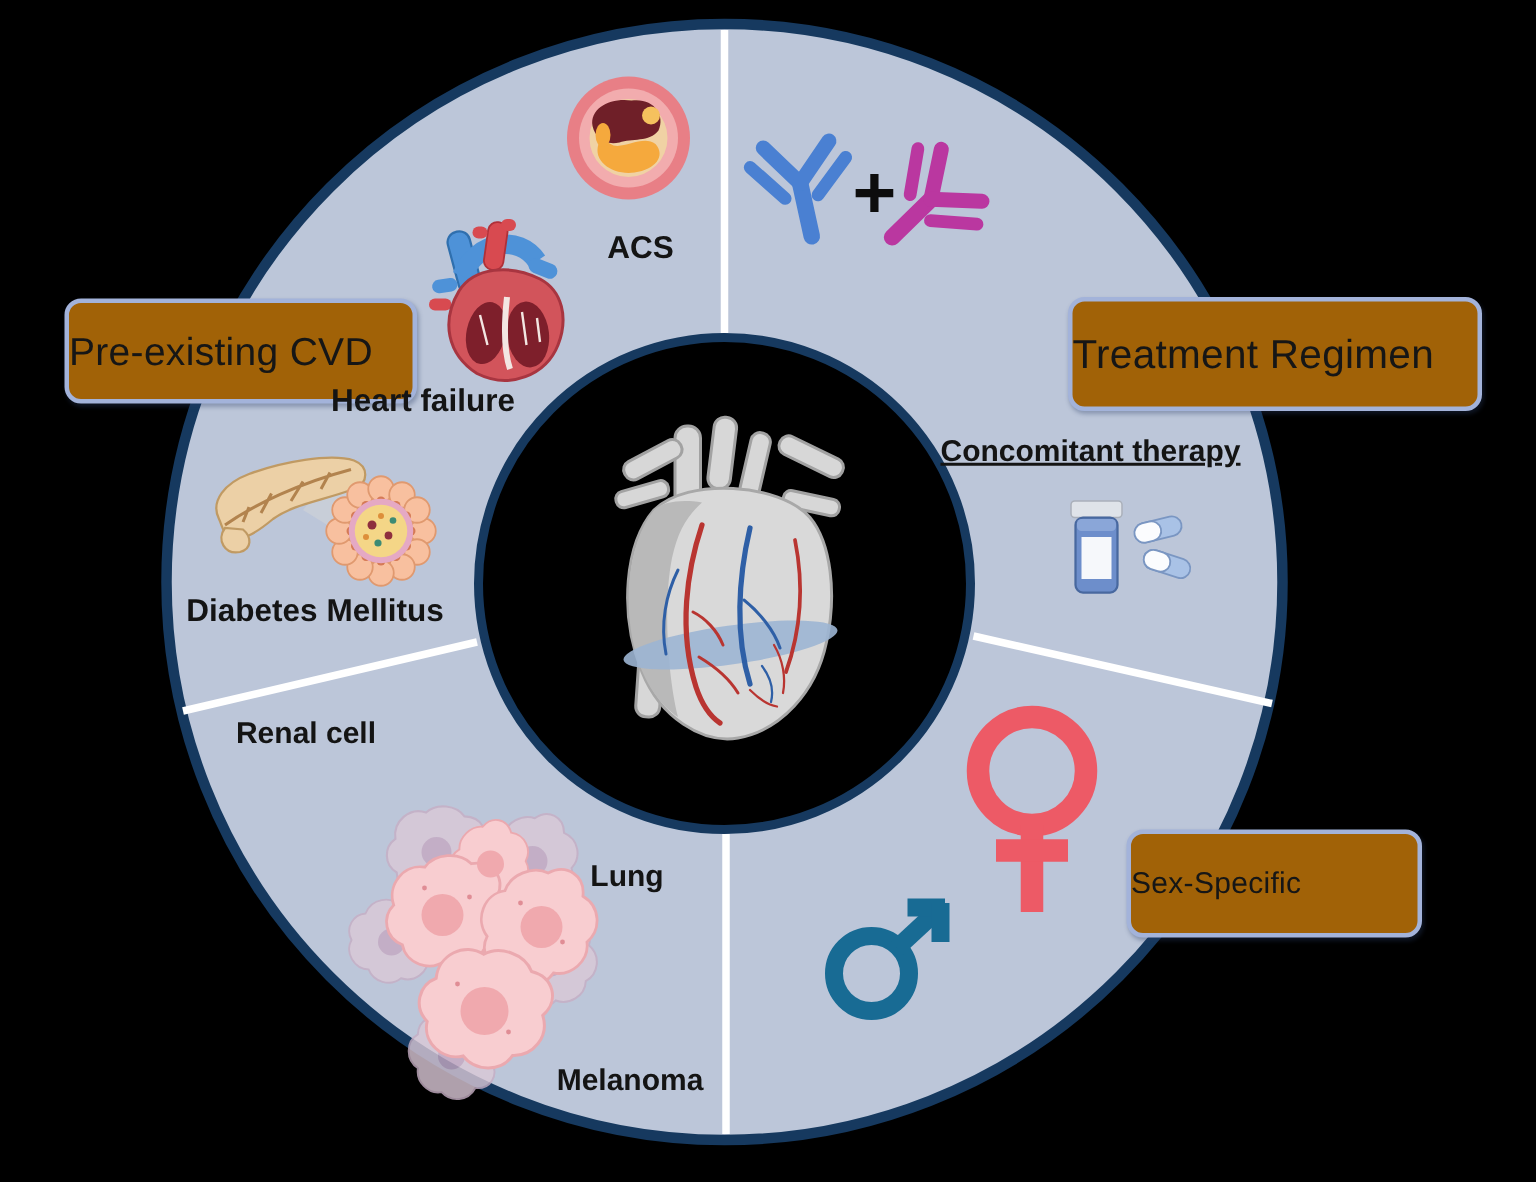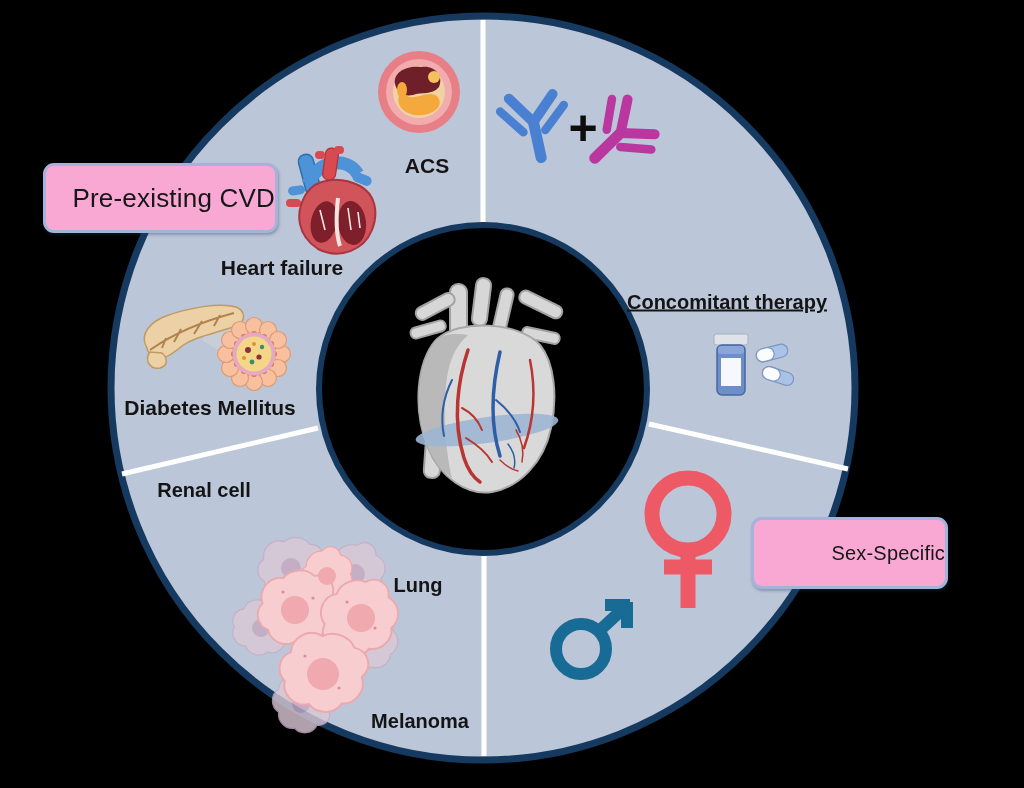--- a/index.html
+++ b/index.html
@@ -2,24 +2,24 @@
 <html><head>
 <meta charset="utf-8">
 <style>
   html,body{margin:0;padding:0;background:#000;}
   .stage{
     position:relative;width:1024px;height:788px;overflow:hidden;background:#000;
     font-family:"Liberation Sans",sans-serif;color:#151515;
   }
   .stage svg{position:absolute;left:0;top:0;}
   .label-box{
-    position:absolute;display:flex;align-items:center;justify-content:flex-end;
-    background:#f9a8d4;border:3px solid #a3b3da;border-radius:11px;
+    position:absolute;display:flex;align-items:center;justify-content:flex-start;
+    background:#a16207;border:3px solid #a3b3da;border-radius:11px;
     box-shadow:1px 2px 3px rgba(40,60,100,.35);
-    font-size:27px;color:#161616;letter-spacing:.2px;white-space:nowrap;
+    font-size:27px;color:#161616;letter-spacing:.2px;white-space:nowrap;margin-top:36px;
   }
   .small-label{
     position:absolute;transform:translate(-50%,-50%);
     font-weight:bold;font-size:20px;color:#141414;white-space:nowrap;text-align:left;
   }
   .plus-sign{
     position:absolute;transform:translate(-50%,-50%);
     font-weight:bold;font-size:50px;color:#0d0d0d;line-height:1;
   }
 </style>
@@ -220,20 +220,23 @@
       <circle r="25" stroke-width="12"></circle>
       <line x1="17" y1="-17" x2="44" y2="-42" stroke-width="12"></line>
       <line x1="24" y1="-44" x2="49" y2="-44" stroke-width="12"></line>
       <line x1="46" y1="-47" x2="46" y2="-21" stroke-width="12"></line>
     </g>
   </svg>
 
   <div class="label-box" style="left:43px;top:163px;width:229px;height:64px;font-size:26px;">
     <span>Pre-existing CVD</span>
   </div>
+  <div class="label-box" style="left:712px;top:162px;width:270px;height:70px;font-size:27px;">
+    <span>Treatment Regimen</span>
+  </div>
   <div class="label-box" style="left:751px;top:517px;width:191px;height:66px;font-size:20px;">
     <span>Sex-Specific</span>
   </div>
 
   <div class="small-label" style="left:427px;top:166px;font-size:21px;">ACS</div>
   <div class="small-label" style="left:282px;top:268px;font-size:21px;">Heart failure</div>
   <div class="small-label" style="left:210px;top:408px;font-size:21px;">Diabetes Mellitus</div>
 
   <div class="plus-sign" style="left:583px;top:128px;">+</div>
   <div class="small-label" style="left:727px;top:302px;text-decoration:underline;">Concomitant therapy</div>

